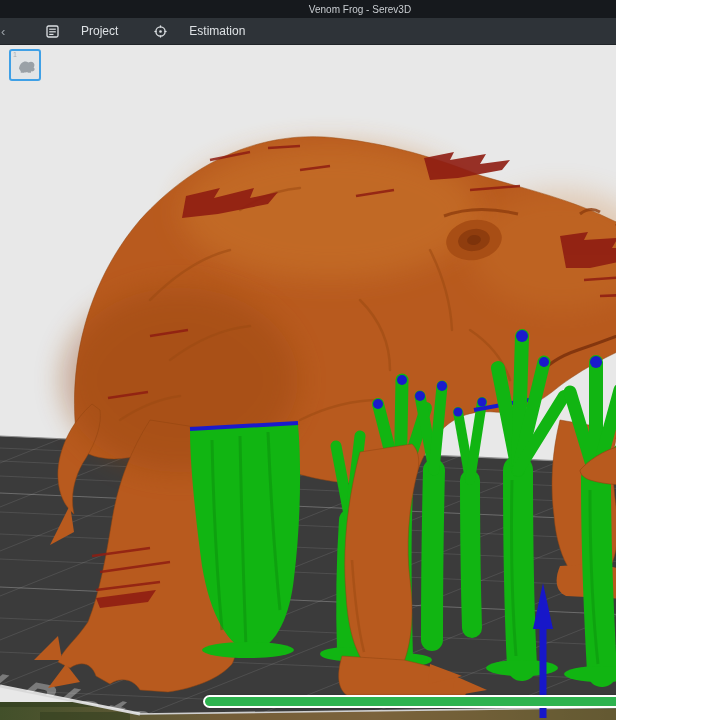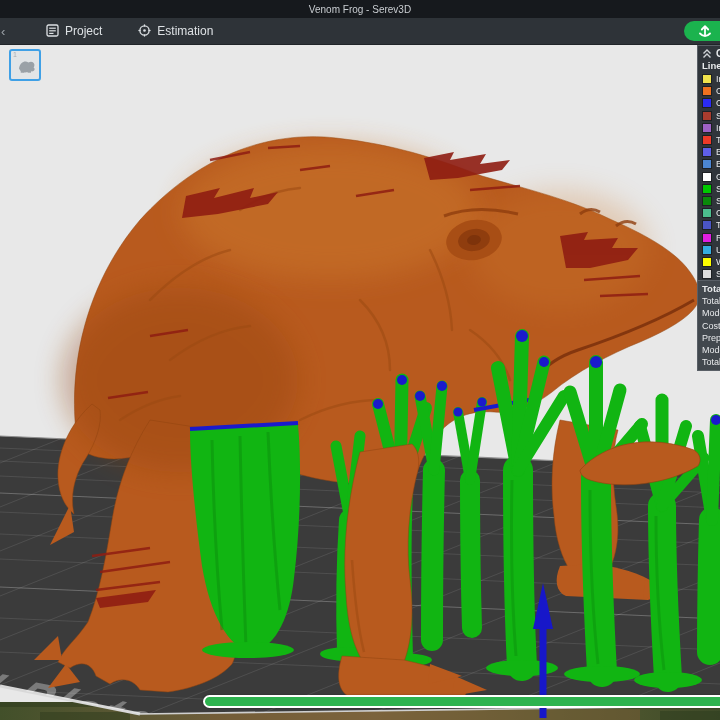--- a/index.html
+++ b/index.html
@@ -1,25 +1,25 @@
 <!DOCTYPE html>
 <html style="--titlebar_bg: #16191D; --menubar_bg: #2E3338; --menu_text: #DDE1E4; --accent_green: #1BB34E; --panel_bg: #30353B; --panel_stats_bg: #42484E; --panel_text: #E8EAEC; --panel_border: #595F66; --viewport_bg: #E8E8E8; --plate: #3B3B3B; --model: #B85A1E; --model_dark: #93430F; --model_light: #CE7B2F; --top_surface: #8F1D12; --support: #11B512; --support_dark: #0B8A0D; --interface_blue: #1A1ACC; --arrow_blue: #1717C9; --slider_green: #2EB34F; --thumb_border: #3FA0E6;"><head>
 <meta charset="utf-8">
 <style>
   html,body{margin:0;padding:0;}
-  #app{position:relative;width:720px;height:720px;overflow:hidden;background:#e8e8e8;
+  #app{position:relative;width:616px;height:720px;overflow:hidden;background:#e8e8e8;
        font-family:"Liberation Sans",sans-serif;-webkit-font-smoothing:antialiased;}
   
   #titlebar{position:absolute;left:0;top:0;width:720px;height:18px;background:var(--titlebar_bg);
             display:flex;align-items:center;justify-content:center;z-index:5;}
   #titlebar .t{font-size:10px;color:#c9cdd1;}
   #menubar{position:absolute;left:0;top:18px;width:720px;height:26px;background:var(--menubar_bg);
            border-bottom:1px solid #202428;display:flex;align-items:center;z-index:5;}
   .back-chev{color:#9aa0a6;font-size:13px;margin-left:1px;width:8px;}
-  .menu-item{display:flex;align-items:flex-start;gap:6px;color:var(--menu_text);font-size:12px;cursor:default;}
+  .menu-item{display:flex;align-items:flex-end;gap:22px;color:var(--menu_text);font-size:12px;cursor:default;}
   .menu-item svg{display:block;}
   #mi-project{margin-left:37px;}
   #mi-cal{margin-left:36px;}
   #upload-btn{position:absolute;right:-16px;top:3px;width:52px;height:20px;border-radius:10px;
               background:var(--accent_green);display:flex;align-items:center;z-index:6;}
   #upload-btn svg{margin-left:13px;}
   
   #thumb{position:absolute;left:9px;top:49px;width:28px;height:28px;background:#e2e5e7;
          border:2px solid var(--thumb_border);border-radius:3px;z-index:6;}
   #thumb .num{position:absolute;left:2px;top:0;font-size:7px;color:#a7adb2;}

